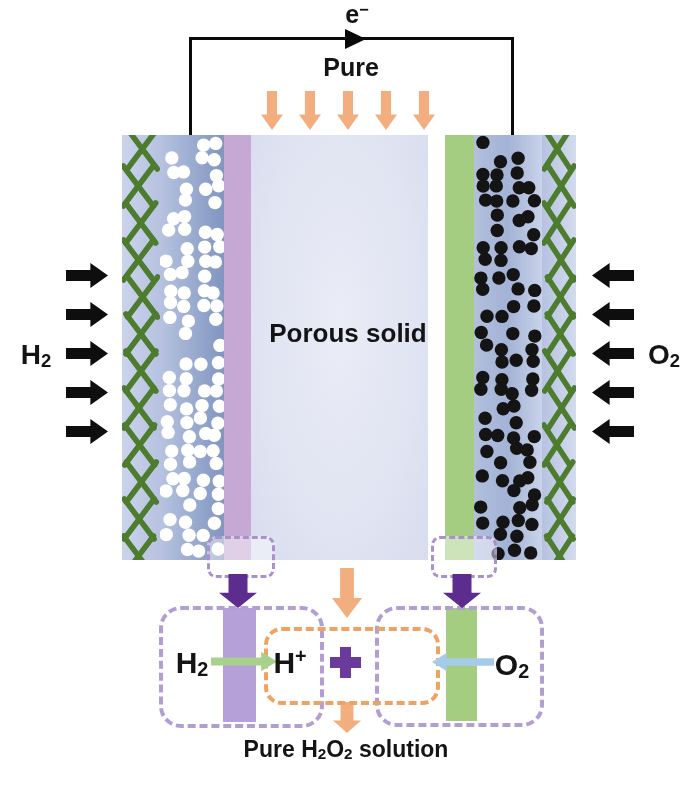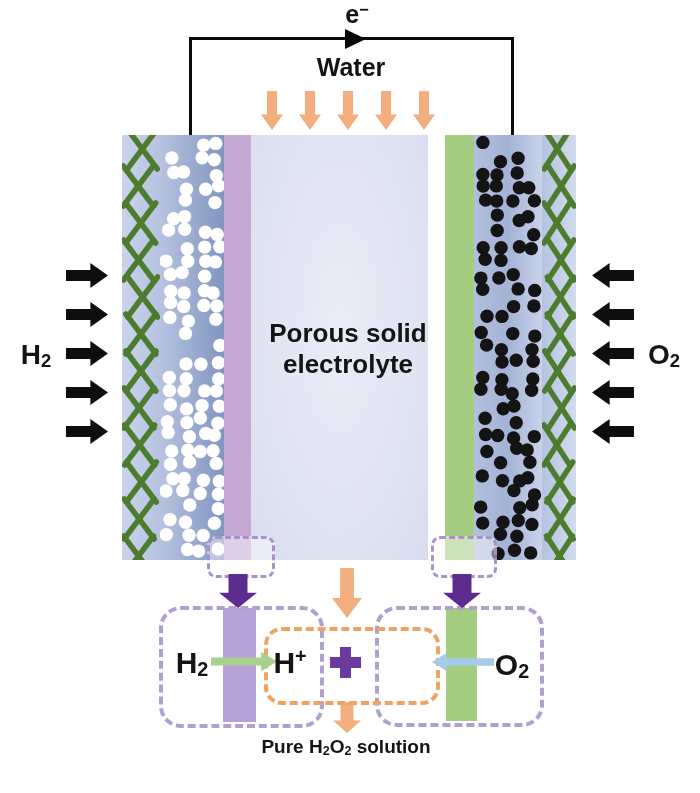--- a/index.html
+++ b/index.html
@@ -64,32 +64,32 @@
   .rx-txt{z-index:4;font-size:30px;}
   #rx-h2{left:166px;top:646px;width:52px;}
   #green-arr{left:211px;top:651px;width:66px;height:21px;background:var(--green_arrow);z-index:3;}
   #rx-hplus{left:268px;top:646px;width:44px;}
   #plus-icon{left:330px;top:647px;width:31px;height:31px;z-index:4;}
   #plus-icon::before{content:"";position:absolute;left:0;top:10px;width:31px;height:11px;background:var(--plus_purple);}
   #plus-icon::after{content:"";position:absolute;left:10px;top:0;width:11px;height:31px;background:var(--plus_purple);}
   #rx-ho2{left:372px;top:646px;width:68px;font-size:29px;}
   #blue-arr{left:432px;top:652px;width:62px;height:20px;background:var(--blue_arrow);z-index:3;}
   #rx-o2{left:488px;top:648px;width:48px;}
-  #product-label{left:236px;top:737px;width:220px;font-size:19px;}
+  #product-label{left:236px;top:737px;width:220px;font-size:23px;}
 </style>
 </head>
 <body>
 
 <div id="canvas">
 
   <div class="abs" id="wire"></div>
   <div class="abs" id="wire-head"></div>
   <div class="abs txt" id="e-label"><span>e</span><span class="sp">−</span></div>
 
-  <div class="abs txt" id="water-label">Water</div>
+  <div class="abs txt" id="water-label">Pure</div>
   <div class="arrow ar-down water-arr" style="left:261px;top:91px;"></div>
   <div class="arrow ar-down water-arr" style="left:299px;top:91px;"></div>
   <div class="arrow ar-down water-arr" style="left:337px;top:91px;"></div>
   <div class="arrow ar-down water-arr" style="left:375px;top:91px;"></div>
   <div class="arrow ar-down water-arr" style="left:413px;top:91px;"></div>
 
   <div class="abs" id="cell">
     <div class="abs" id="mesh-left">
       <svg class="layer-svg" id="mesh-left-svg" width="38" height="425" stroke="#4d7c2e" stroke-width="5.5" stroke-linecap="round">
           <line x1="5.321360702626407" y1="-6" x2="35.32136070262641" y2="34"></line>
@@ -209,21 +209,20 @@
           <circle cx="43.2" cy="400.4" r="6.7" fill="#ffffff"></circle>
           <circle cx="27.5" cy="414.5" r="6.7" fill="#ffffff"></circle>
           <circle cx="38.6" cy="416.1" r="6.7" fill="#ffffff"></circle>
           <circle cx="58.2" cy="414.0" r="6.7" fill="#ffffff"></circle>
         </svg>
     </div>
     <div class="abs" id="strip-cem"></div>
     <div class="abs" id="electrolyte">
       <div class="abs txt" id="electrolyte-text">
         <div>Porous solid</div>
-        <div>electrolyte</div>
       </div>
     </div>
     <div class="abs" id="strip-aem"></div>
     <div class="abs" id="cat-right">
       <svg class="layer-svg" id="cat-right-svg" width="68" height="425">
           <circle cx="8.9" cy="7.4" r="6.7" fill="#141414"></circle>
           <circle cx="26.5" cy="26.7" r="6.7" fill="#141414"></circle>
           <circle cx="44.1" cy="23.2" r="6.7" fill="#141414"></circle>
           <circle cx="8.9" cy="39.5" r="6.7" fill="#141414"></circle>
           <circle cx="23.0" cy="39.9" r="6.7" fill="#141414"></circle>

